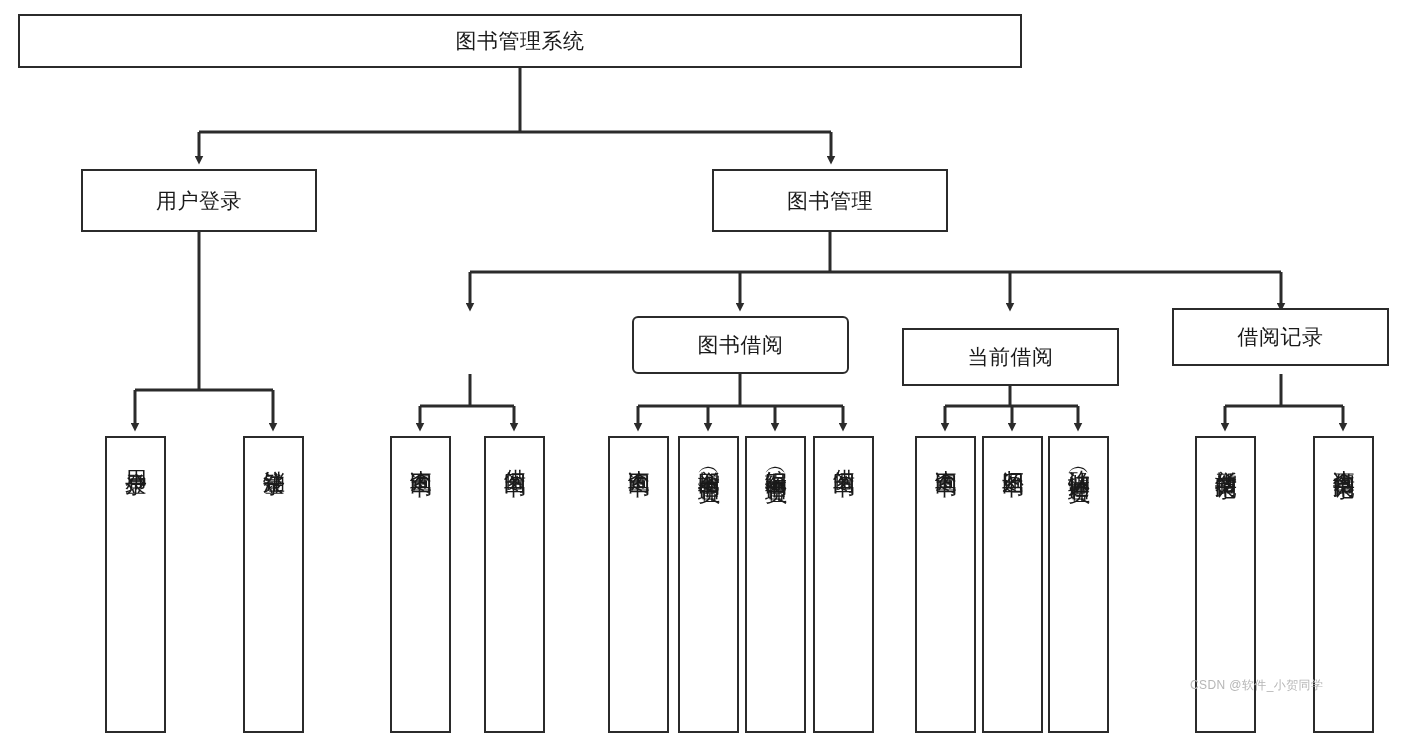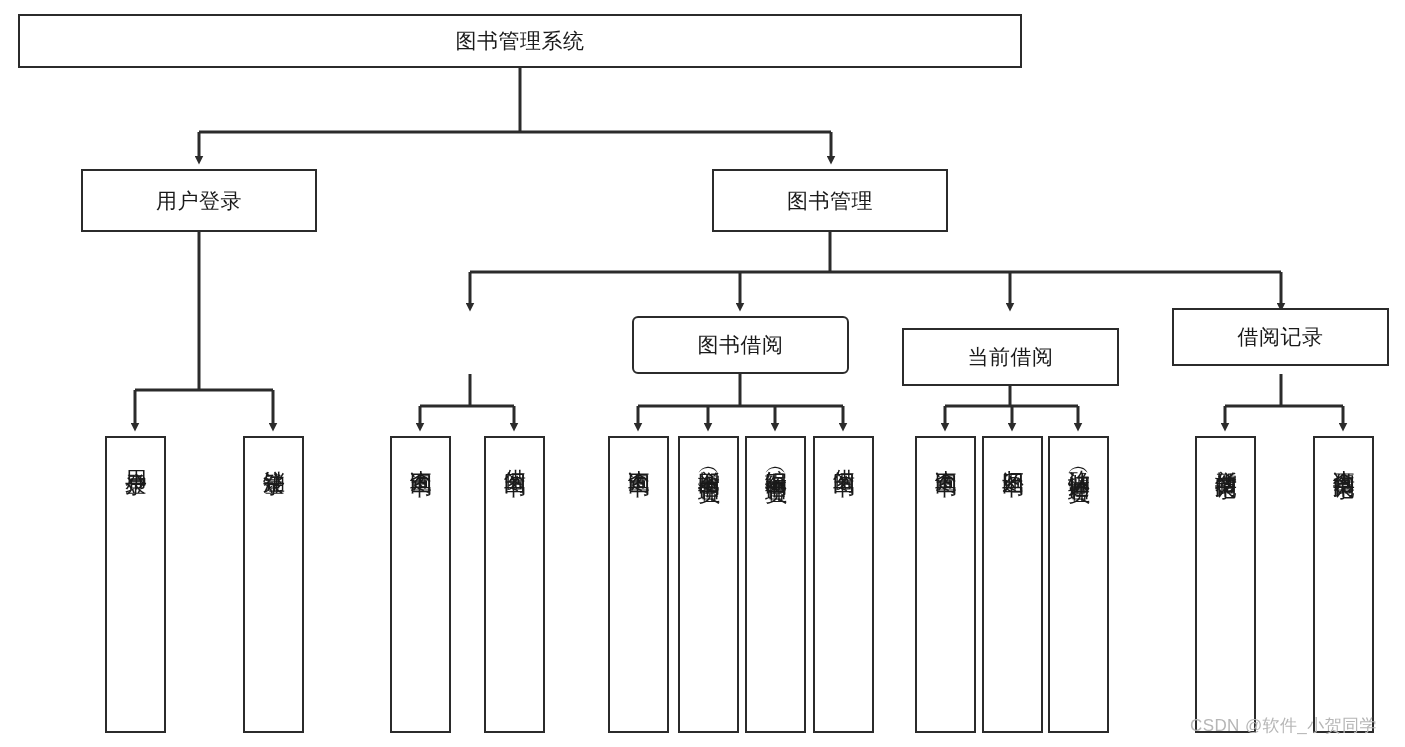--- a/index.html
+++ b/index.html
@@ -61,22 +61,22 @@
     line-height: 1.22;
     letter-spacing: 2px;
     white-space: nowrap;
   }
   .node.vert.tall .node-label {
     padding-top: 0px;
   }
   .watermark {
     position: absolute;
     left: 1190px;
-    top: 714px;
-    font-size: 17px;
+    top: 677px;
+    font-size: 12px;
     color: #b6b6b6;
     white-space: nowrap;
     letter-spacing: 0.4px;
   }
 </style>
 </head>
 <body>
 
 <div id="diagram">
 

